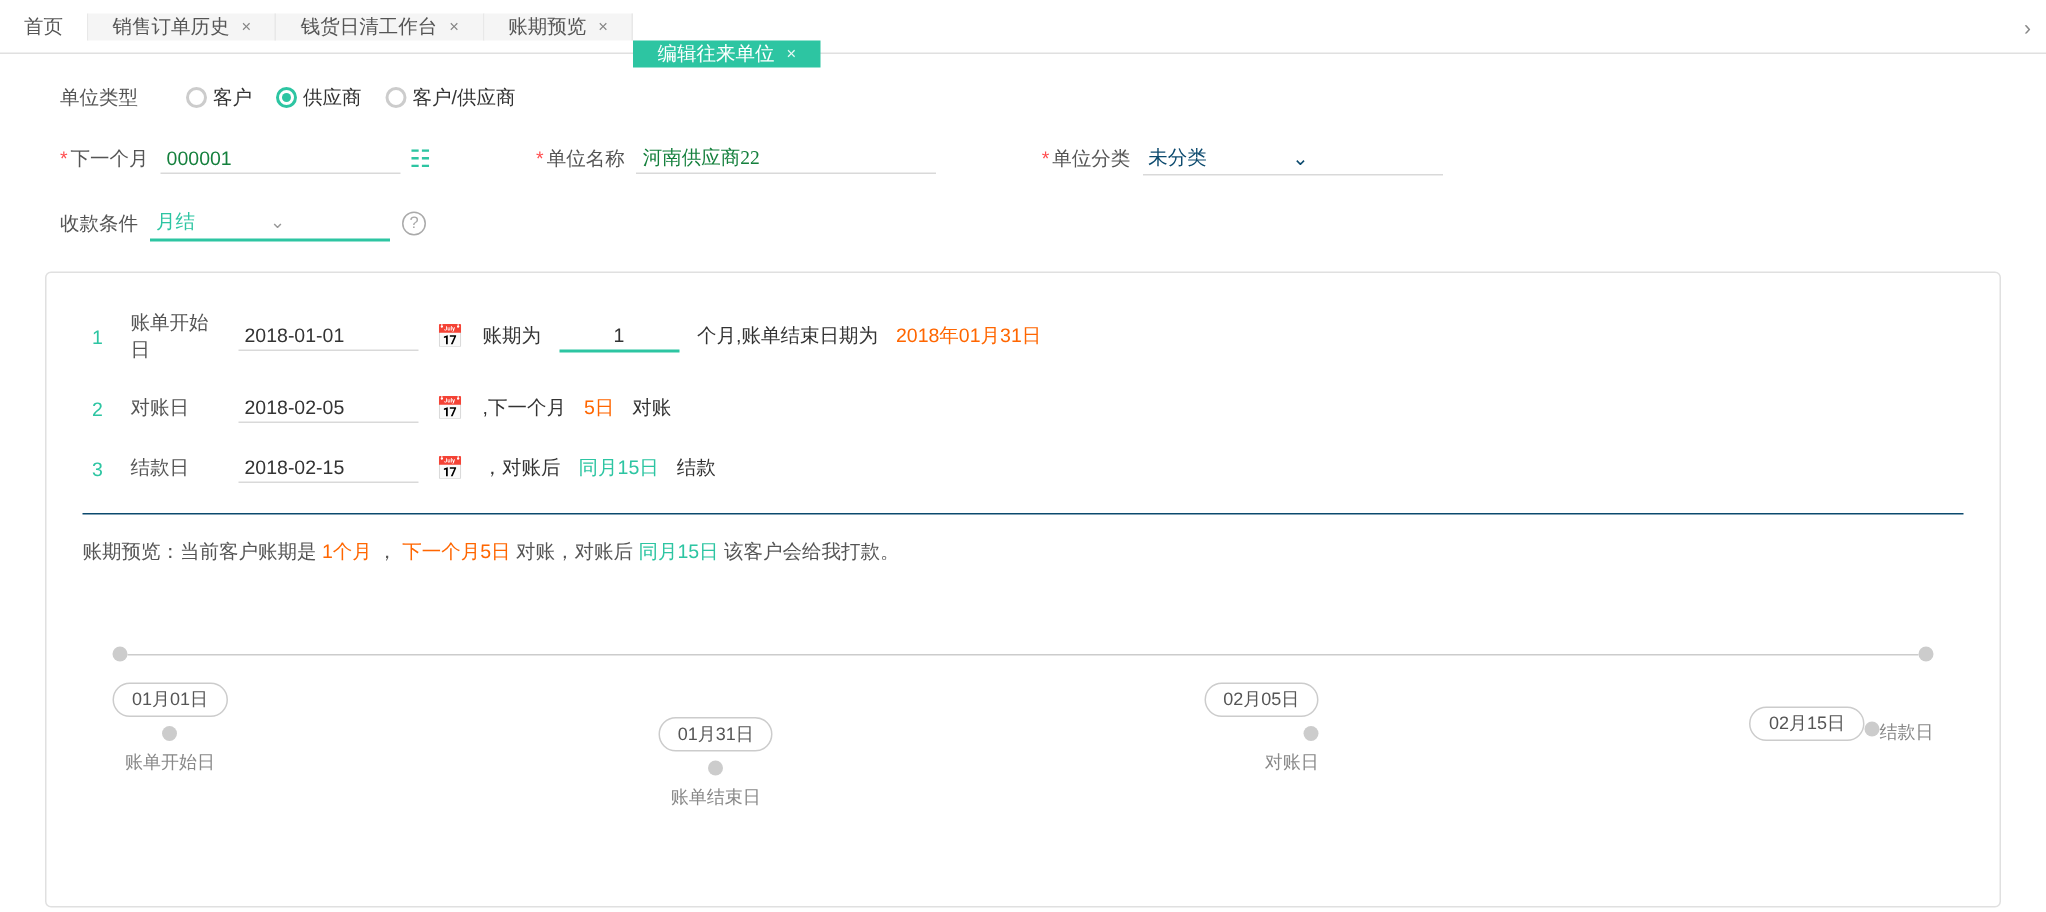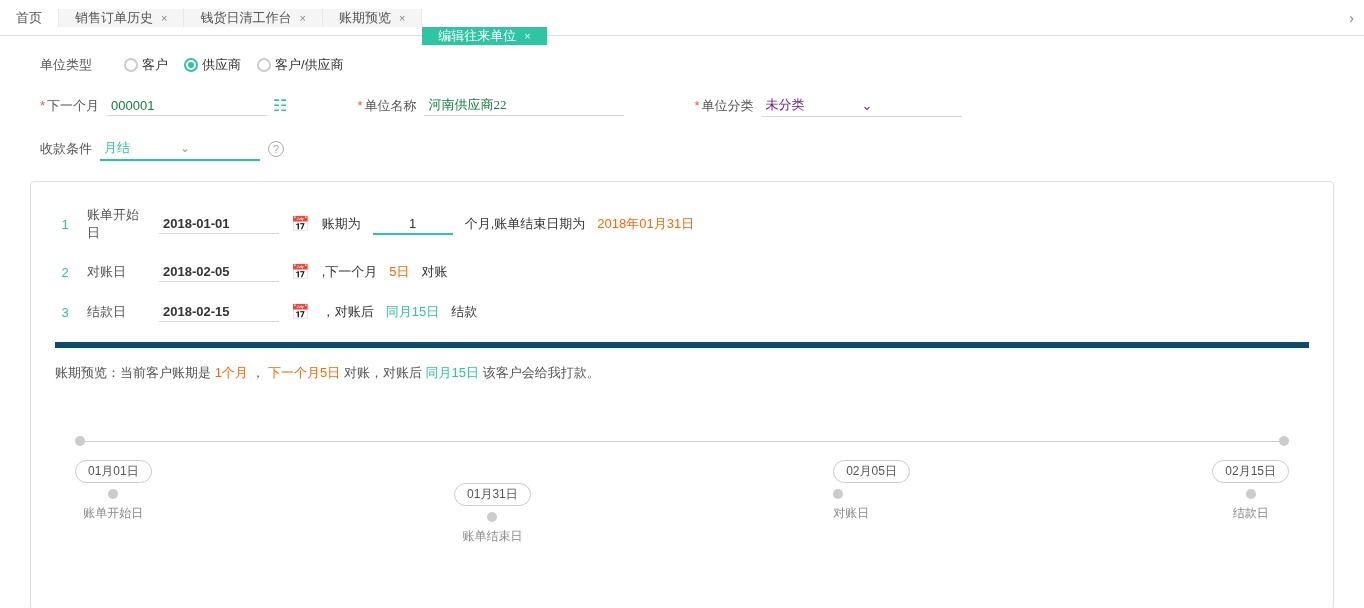--- a/index.html
+++ b/index.html
@@ -134,21 +134,21 @@
       display: flex;
       align-items: center;
       border-bottom: 1px solid #d9d9d9;
       min-width: 180px;
       padding: 2px 4px;
       cursor: pointer;
     }
     .select-field span {
       flex: 1;
       font-size: 13px;
-      color: #701a75;
+      color: #0c4a6e;
     }
     .select-arrow {
       color: #999;
       font-size: 12px;
     }
 
     
     .payment-row {
       display: flex;
       align-items: center;
@@ -213,21 +213,20 @@
     }
     .date-input {
       border: none;
       border-bottom: 1px solid #d9d9d9;
       outline: none;
       font-size: 13px;
       padding: 2px 4px;
       color: #333;
       background: transparent;
       width: 120px;
-      font-weight: bold;
     }
     .date-icon {
       color: #2dc5a2;
       font-size: 15px;
       cursor: pointer;
     }
     .period-desc {
       font-size: 13px;
       color: #333;
     }
@@ -244,21 +243,21 @@
       color: #333;
       background: transparent;
       width: 80px;
       text-align: center;
     }
 
     
     .preview-section {
       margin-top: 16px;
       padding-top: 16px;
-      border-top: 6px solid #0c4a6e;
+      border-top: 1px solid #0c4a6e;
     }
     .preview-text {
       font-size: 13px;
       color: #555;
       margin-bottom: 24px;
     }
   </style>
 </head>
 <body>
 
@@ -400,27 +399,27 @@
             <div style="width: 10px; height: 10px; border-radius: 50%; background: #ccc; position: relative; z-index: 2;"></div>
             <div style="font-size: 12px; color: #888; margin-top: 6px;">账单开始日</div>
           </div>
 
           <div style="display: flex; flex-direction: column; align-items: center; position: relative;">
             <div style="background: #fff; border: 1px solid #ccc; border-radius: 12px; padding: 2px 12px; font-size: 12px; color: #555; margin-bottom: 6px; position: relative; z-index: 2; margin-top: 47px;">01月31日</div>
             <div style="width: 10px; height: 10px; border-radius: 50%; background: #ccc; position: relative; z-index: 2;"></div>
             <div style="font-size: 12px; color: #888; margin-top: 6px;">账单结束日</div>
           </div>
 
-          <div style="display: flex; flex-direction: column; align-items: flex-start; position: relative;">
+          <div style="display: flex; flex-direction: column; align-items: flex-end; position: relative;">
             <div style="background: #fff; border: 1px solid #ccc; border-radius: 12px; padding: 2px 12px; font-size: 12px; color: #555; margin-bottom: 6px; position: relative; z-index: 2;">02月05日</div>
             <div style="width: 10px; height: 10px; border-radius: 50%; background: #ccc; position: relative; z-index: 2;"></div>
             <div style="font-size: 12px; color: #888; margin-top: 6px;">对账日</div>
           </div>
 
-          <div style="display: flex; flex-direction: column; align-items: center; position: relative;">
+          <div style="display: flex; flex-direction: row; align-items: center; position: relative;">
             <div style="background: #fff; border: 1px solid #ccc; border-radius: 12px; padding: 2px 12px; font-size: 12px; color: #555; margin-bottom: 6px; position: relative; z-index: 2;">02月15日</div>
             <div style="width: 10px; height: 10px; border-radius: 50%; background: #ccc; position: relative; z-index: 2;"></div>
             <div style="font-size: 12px; color: #888; margin-top: 6px;">结款日</div>
           </div>
         </div>
       </div>
 
     </div>
   </div>
 

